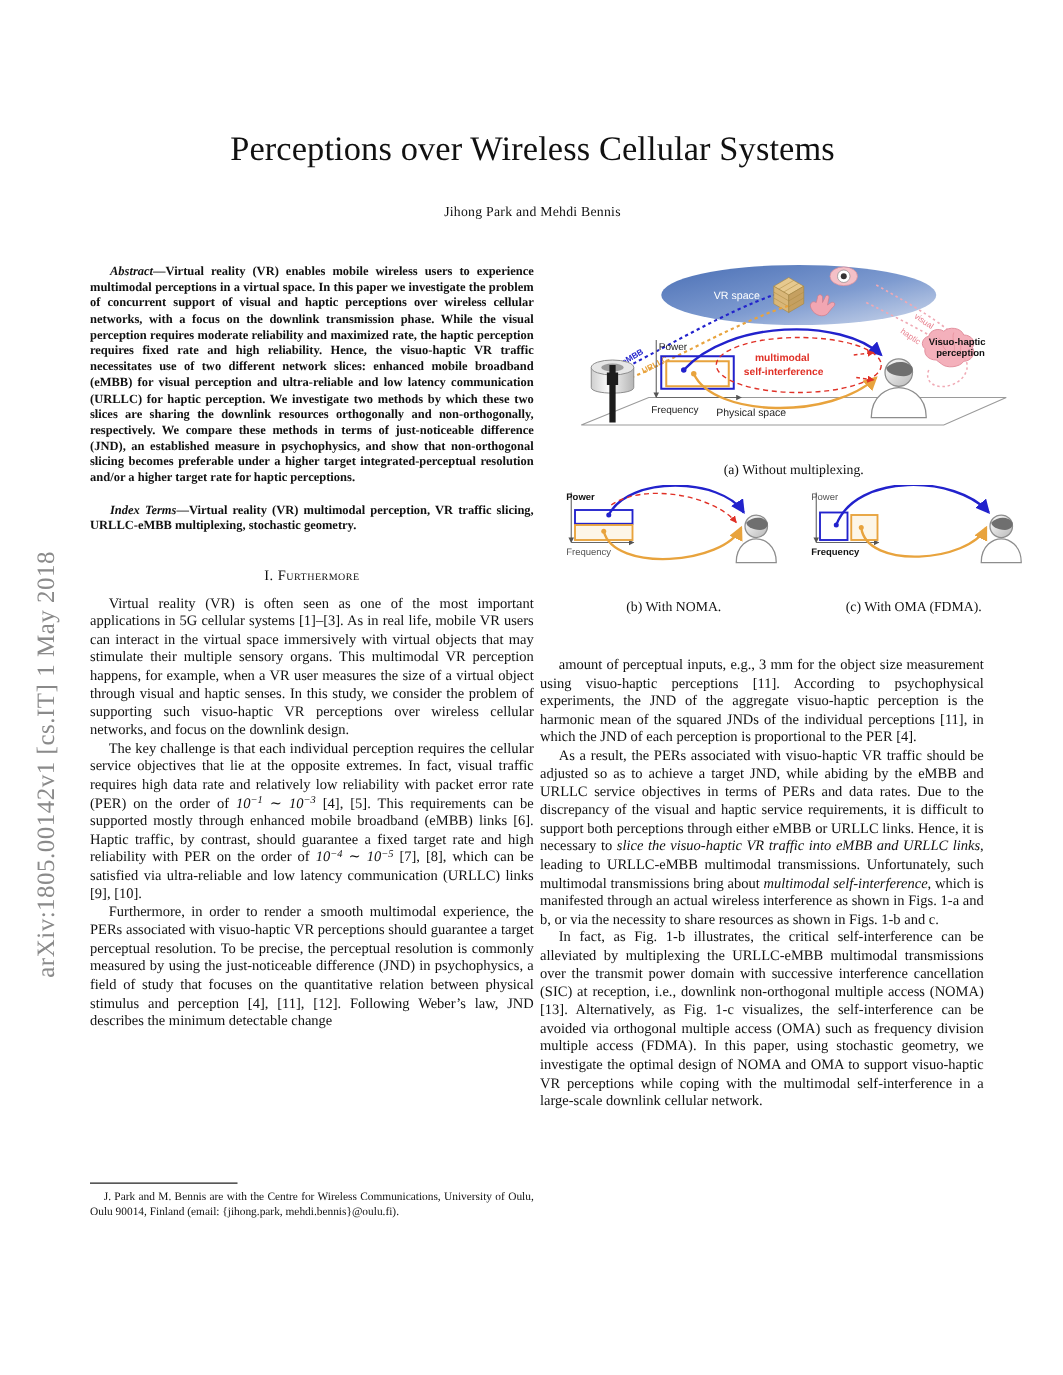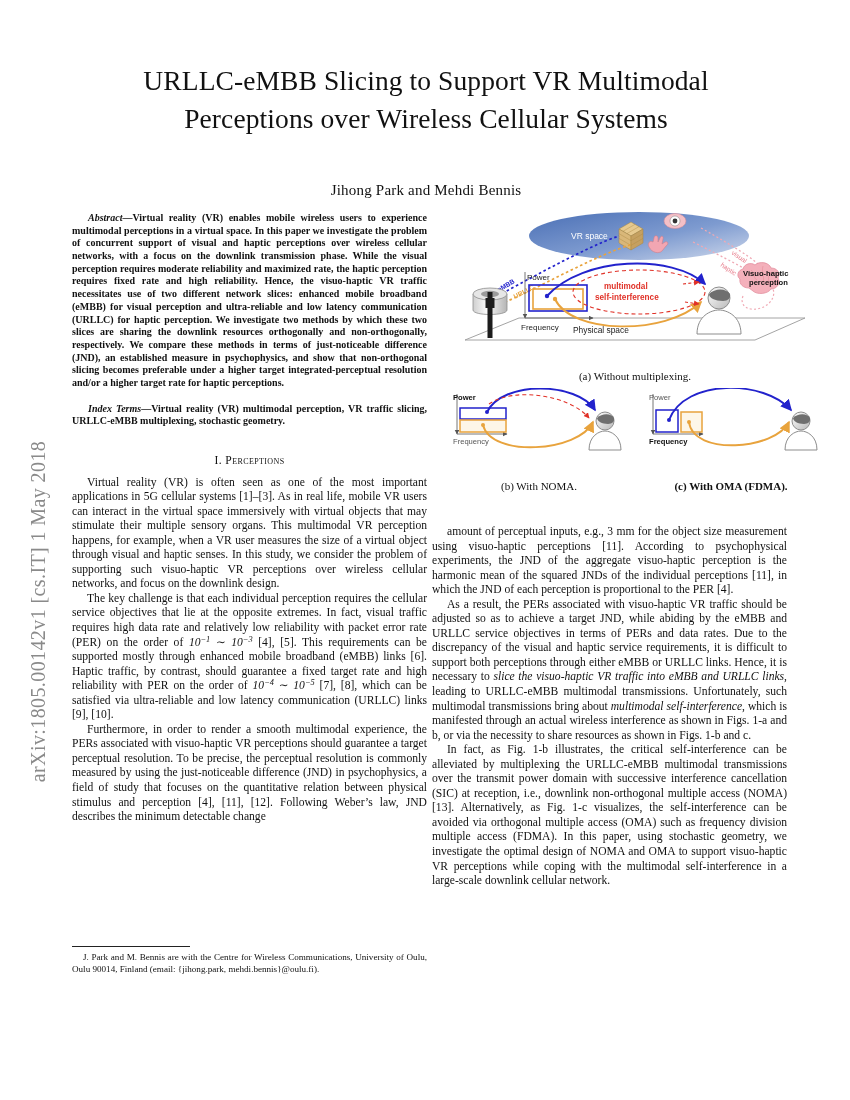--- a/index.html
+++ b/index.html
@@ -46,22 +46,22 @@
     text-align: center;
   }
   .paper-title {
     font-size: 27.5px;
     line-height: 1.38;
     font-weight: normal;
     margin: 0;
     letter-spacing: 0.1px;
   }
   .authors {
-    margin-top: 44px;
-    font-size: 15px;
+    margin-top: 26px;
+    font-size: 11px;
     letter-spacing: 0.2px;
   }
 
   
   .col {
     position: absolute;
     width: 355px;
     text-align: justify;
     font-size: 11.6px;
     line-height: 1.255;
@@ -140,34 +140,34 @@
 </style>
 </head>
 <body>
 
 <div class="page">
 
   <div class="arxiv-stamp">arXiv:1805.00142v1  [cs.IT]  1 May 2018</div>
 
   <div class="title-block">
     <h1 class="paper-title">
-      <span>URLLC-eMBB Slicing to Support VR Multimodal</span><br>
+      <br>
       <span>Perceptions over Wireless Cellular Systems</span>
     </h1>
     <div class="authors">Jihong Park and Mehdi Bennis</div>
   </div>
 
   <div class="col col-left">
 
     <p class="abstract"><span class="lead">Abstract</span><span>—</span><span>Virtual reality (VR) enables mobile wireless users to experience multimodal perceptions in a virtual space. In this paper we investigate the problem of concurrent support of visual and haptic perceptions over wireless cellular networks, with a focus on the downlink transmission phase. While the visual perception requires moderate reliability and maximized rate, the haptic perception requires fixed rate and high reliability. Hence, the visuo-haptic VR traffic necessitates use of two different network slices: enhanced mobile broadband (eMBB) for visual perception and ultra-reliable and low latency communication (URLLC) for haptic perception. We investigate two methods by which these two slices are sharing the downlink resources orthogonally and non-orthogonally, respectively. We compare these methods in terms of just-noticeable difference (JND), an established measure in psychophysics, and show that non-orthogonal slicing becomes preferable under a higher target integrated-perceptual resolution and/or a higher target rate for haptic perceptions.</span></p>
 
     <p class="abstract"><span class="lead">Index Terms</span><span>—</span><span>Virtual reality (VR) multimodal perception, VR traffic slicing, URLLC-eMBB multiplexing, stochastic geometry.</span></p>
 
     <div class="section-head">
-      <span class="numeral">I.</span>&nbsp;<span>Perceptions</span>
+      <span class="numeral">I.</span>&nbsp;<span>Furthermore</span>
     </div>
 
     <p class="body-par first">Virtual reality (VR) is often seen as one of the most important applications in 5G cellular systems [1]–[3]. As in real life, mobile VR users can interact in the virtual space immersively with virtual objects that may stimulate their multiple sensory organs. This multimodal VR perception happens, for example, when a VR user measures the size of a virtual object through visual and haptic senses. In this study, we consider the problem of supporting such visuo-haptic VR perceptions over wireless cellular networks, and focus on the downlink design.</p>
 
     <p class="body-par"><span>The key challenge is that each individual perception requires the cellular service objectives that lie at the opposite extremes. In fact, visual traffic requires high data rate and relatively low reliability with packet error rate (PER) on the order of </span><span class="it"><span>10</span><sup class="sm">−1</sup></span><span> ∼ </span><span class="it"><span>10</span><sup class="sm">−3</sup></span><span> [4], [5]. This requirements can be supported mostly through enhanced mobile broadband (eMBB) links [6]. Haptic traffic, by contrast, should guarantee a fixed target rate and high reliability with PER on the order of </span><span class="it"><span>10</span><sup class="sm">−4</sup></span><span> ∼ </span><span class="it"><span>10</span><sup class="sm">−5</sup></span><span> [7], [8], which can be satisfied via ultra-reliable and low latency communication (URLLC) links [9], [10].</span></p>
 
     <p class="body-par">Furthermore, in order to render a smooth multimodal experience, the PERs associated with visuo-haptic VR perceptions should guarantee a target perceptual resolution. To be precise, the perceptual resolution is commonly measured by using the just-noticeable difference (JND) in psychophysics, a field of study that focuses on the quantitative relation between physical stimulus and perception [4], [11], [12]. Following Weber’s law, JND describes the minimum detectable change</p>
   </div>
 
   <div class="col col-right" style="top:497px;margin-top:28px;">
@@ -342,18 +342,18 @@
         <g>
           <path d="M146,62 C146,48 156,43 162,43 C168,43 178,48 178,62 z" fill="#ffffff" stroke="#8d8d8d" stroke-width="1"></path>
           <circle cx="162" cy="33" r="9" fill="url(#headgrad2)" stroke="#8d8d8d" stroke-width="1"></circle>
           <path d="M154,30 C159,25 168,25 171,30 C172,33 169,36 165,36 C159,36 154,33 154,30 z" fill="#6f6f6f"></path>
         </g>
       </g>
     </svg>
 
     <div style="display:flex;">
       <div class="subcap" style="flex:1;">(b) With NOMA.</div>
-      <div class="subcap" style="flex:1;font-weight:bold;">(c) With OMA (FDMA).</div>
+      <div class="subcap" style="flex:1;">(c) With OMA (FDMA).</div>
     </div>
 
   </div>
 
 </div>
 
 </body></html>

